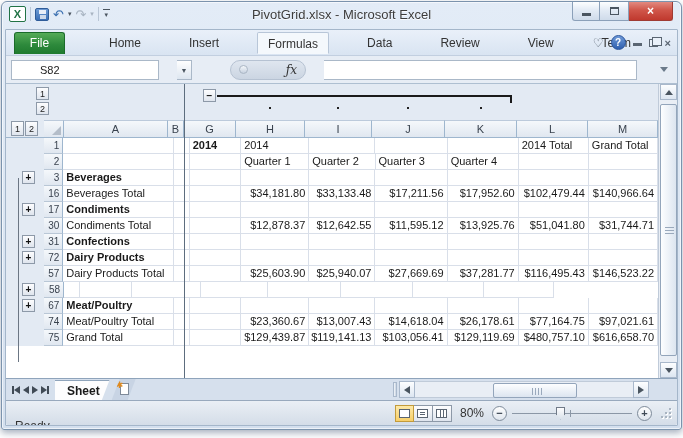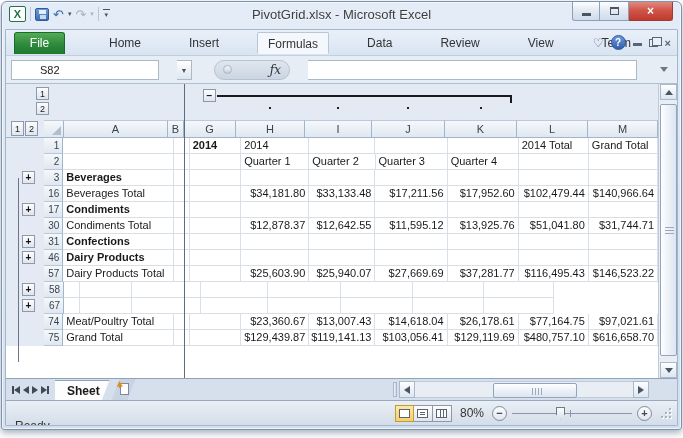--- a/index.html
+++ b/index.html
@@ -57,21 +57,21 @@
   .wb-restore { width:9px; height:8px; border:1px solid #5a6572; position:relative; background:#e9f0f9; }
   .wb-restore:before { content:""; position:absolute; left:2px; top:-3px; width:8px; height:7px; border:1px solid #5a6572; background:#e9f0f9; }
   .wb-close { font-size:11px; font-weight:bold; color:#5a6572; }
 
   
   .formula-bar { height:28px; background:#e7edf5; border-bottom:1px solid #aebfd1; display:flex; align-items:center; padding:0 5px; gap:18px; }
   .name-box { width:148px; height:20px; background:#fff; border:1px solid #aab8c8; font-size:11px; color:#222;
     display:flex; align-items:center; padding-left:28px; }
   .name-drop { width:15px; height:20px; border:1px solid #aab8c8; border-left:none; background:linear-gradient(#fefefe,#dde6f0);
     text-align:center; font-size:7px; color:#4a5560; line-height:20px; }
-  .fx-pill { width:76px; height:20px; margin-left:4px; border:1px solid #b6c2d2; border-radius:10px;
+  .fx-pill { width:76px; height:20px; margin-left:20px; border:1px solid #b6c2d2; border-radius:10px;
     background:linear-gradient(#dfe6ef,#cbd5e2); display:flex; align-items:center; justify-content:space-between; padding:0 8px; }
   .fx-circle { width:9px; height:9px; border-radius:50%; background:linear-gradient(#f4f7fa,#c6d1df); border:1px solid #aab6c4; }
   .fx-label { font-family:"DejaVu Serif", serif; font-style:italic; font-size:12px; color:#333; }
   .formula-field { flex:1; height:20px; background:#fff; border:1px solid #aab8c8; border-left:none; }
   .fbar-expand { width:17px; height:20px; display:flex; align-items:center; justify-content:center; }
   .chev-down { width:0; height:0; border-left:4px solid transparent; border-right:4px solid transparent; border-top:5px solid #6b7a8a; }
 
   
   .worksheet { position:relative; flex:1; background:#e3eaf3; overflow:hidden; }
   .outline-header { position:absolute; left:0; top:0; width:652px; height:36px; background:#e3eaf3; }
@@ -373,21 +373,21 @@
     <div class="cell c-k num-cell"></div>
     <div class="cell c-l num-cell"></div>
     <div class="cell c-m num-cell"></div>
   </div>
 
 
   <div class="grid-row">
     <div class="cell c-gutter">
               <span class="plus-btn">+</span>
             </div>
-    <div class="cell c-num">46</div>
+    <div class="cell c-num">72</div>
     <div class="cell c-a b">Dairy Products</div>
     <div class="cell c-b"></div>
     <div class="cell c-g"></div>
     <div class="cell c-h num-cell"></div>
     <div class="cell c-i num-cell"></div>
     <div class="cell c-j num-cell"></div>
     <div class="cell c-k num-cell"></div>
     <div class="cell c-l num-cell"></div>
     <div class="cell c-m num-cell"></div>
   </div>
@@ -420,20 +420,21 @@
     <div class="cell c-l num-cell"></div>
     <div class="cell c-m num-cell"></div>
   </div>
 
 
   <div class="grid-row">
     <div class="cell c-gutter">
               <span class="plus-btn">+</span>
             </div>
     <div class="cell c-num">67</div>
+    <div class="cell c-a b">Meat/Poultry</div>
     <div class="cell c-b"></div>
     <div class="cell c-g"></div>
     <div class="cell c-h num-cell"></div>
     <div class="cell c-i num-cell"></div>
     <div class="cell c-j num-cell"></div>
     <div class="cell c-k num-cell"></div>
     <div class="cell c-l num-cell"></div>
     <div class="cell c-m num-cell"></div>
   </div>
 

